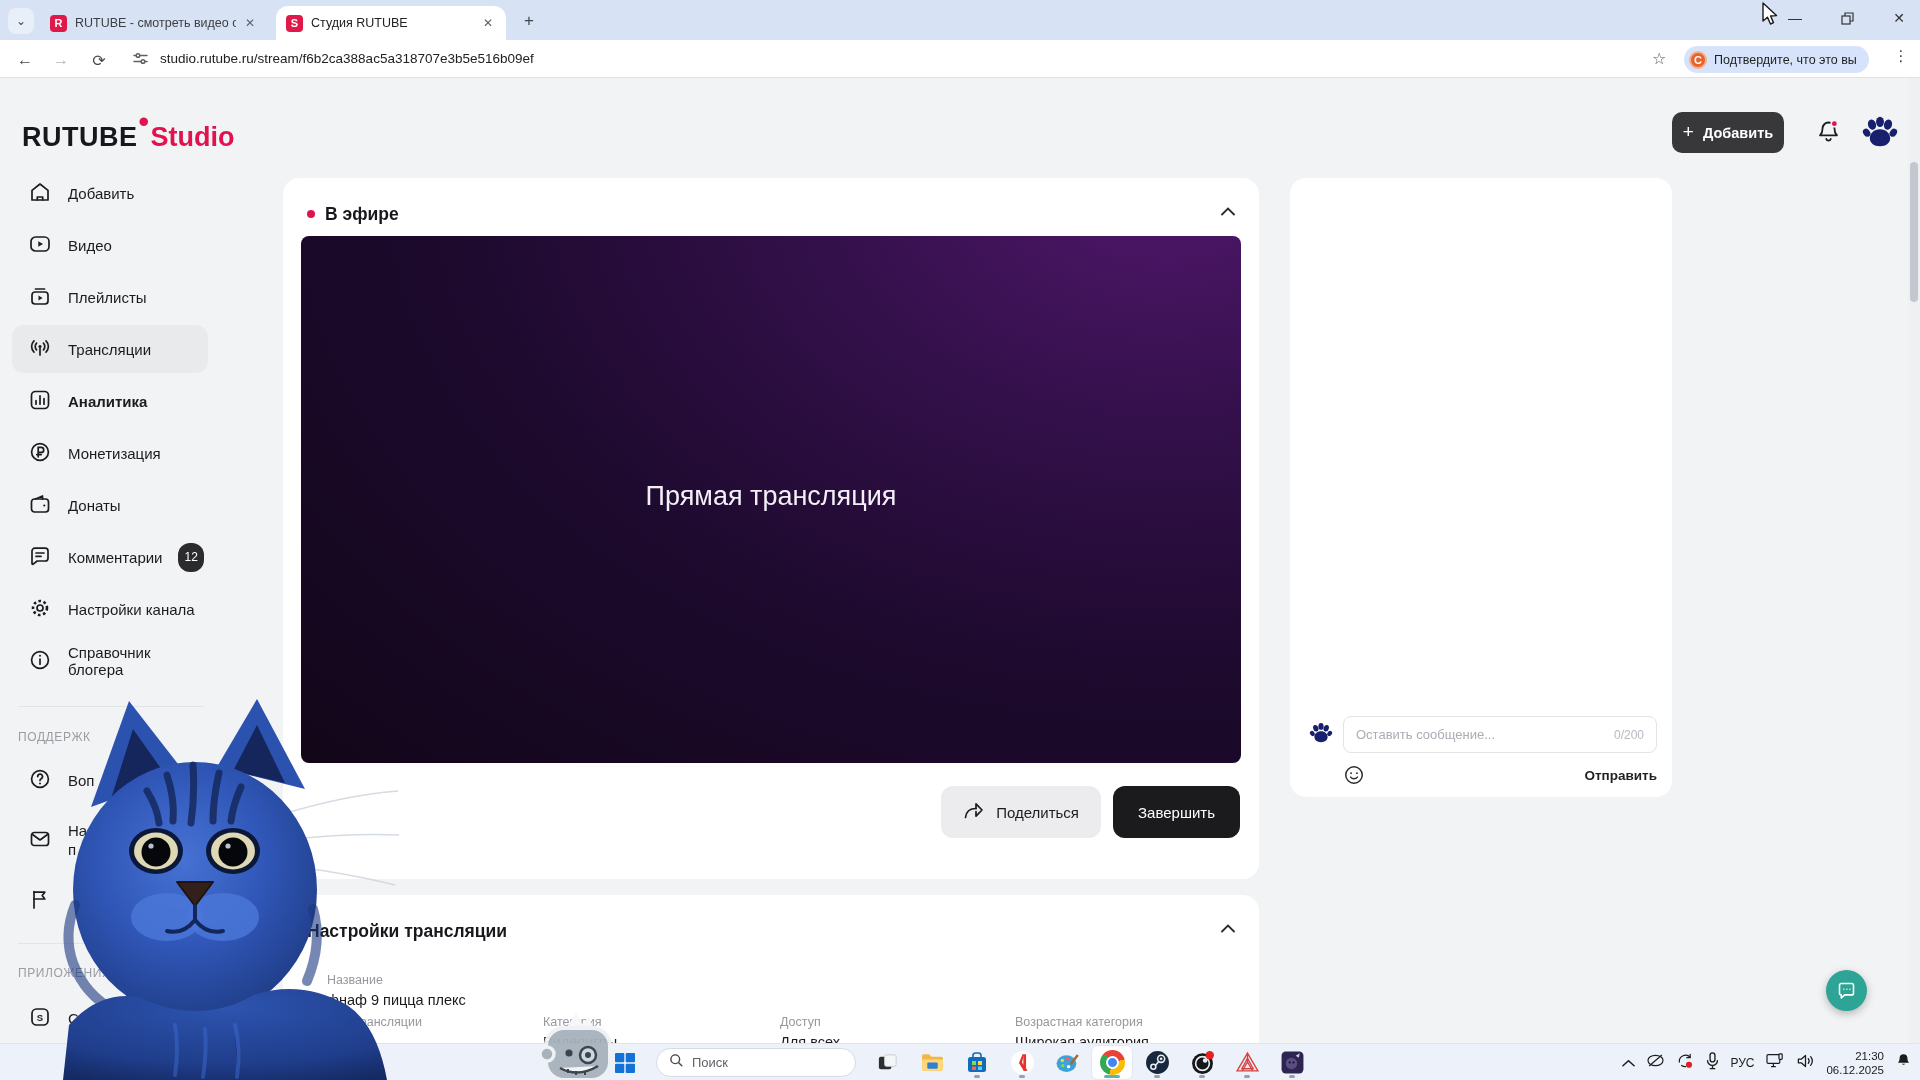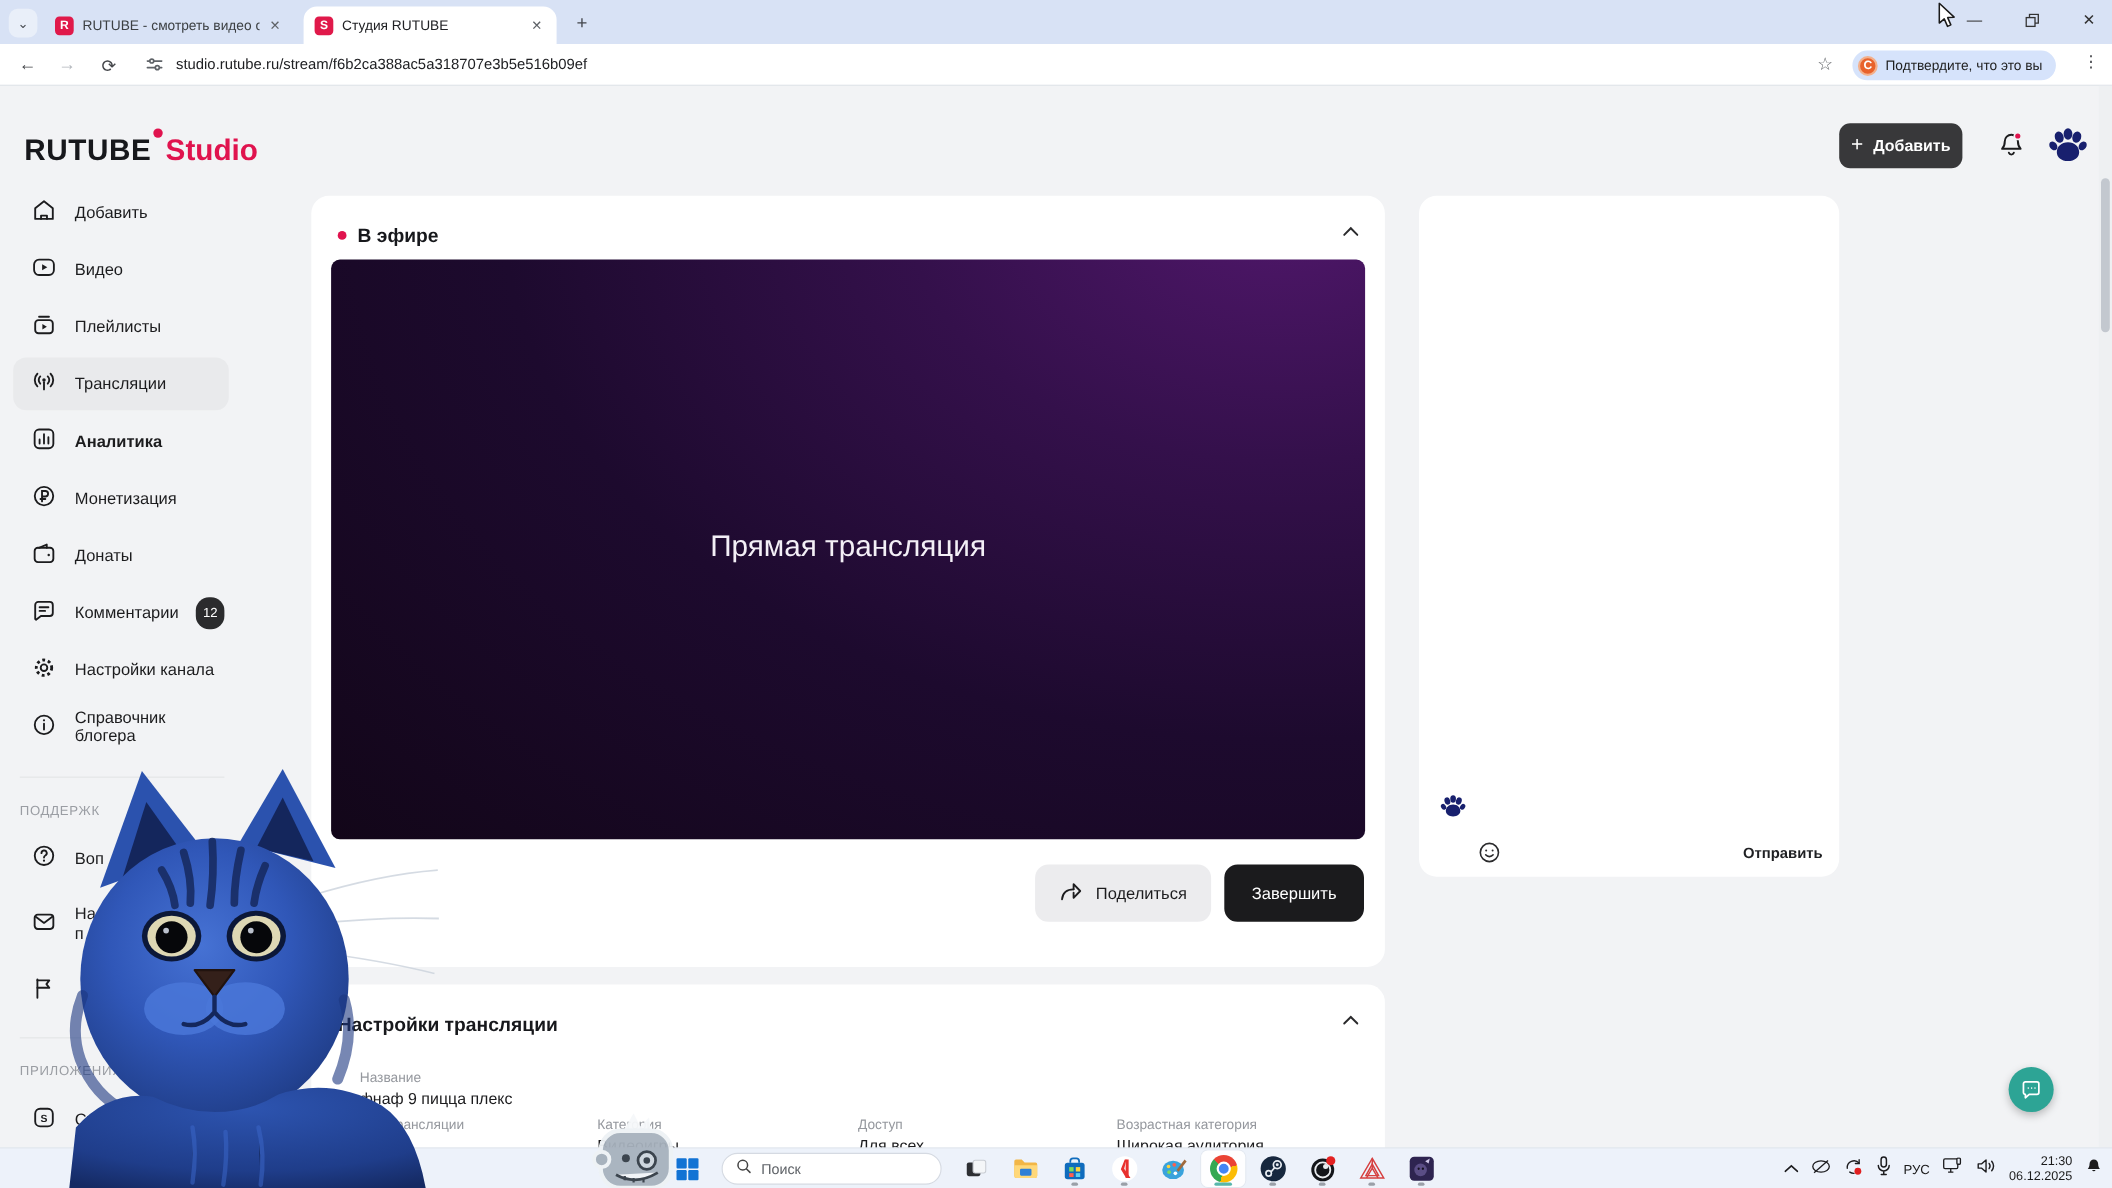--- a/index.html
+++ b/index.html
@@ -359,20 +359,24 @@
   <div class="chat-paw">
     <svg width="26" height="26" viewBox="0 0 24 24" fill="#18206e">
       <ellipse cx="7.2" cy="7.6" rx="2.4" ry="3.1" transform="rotate(-18 7.2 7.6)"></ellipse>
       <ellipse cx="12" cy="5.9" rx="2.4" ry="3.1"></ellipse>
       <ellipse cx="16.8" cy="7.6" rx="2.4" ry="3.1" transform="rotate(18 16.8 7.6)"></ellipse>
       <ellipse cx="4" cy="12.4" rx="2" ry="2.6" transform="rotate(-36 4 12.4)"></ellipse>
       <ellipse cx="20" cy="12.4" rx="2" ry="2.6" transform="rotate(36 20 12.4)"></ellipse>
       <path d="M12 10.4c3.6 0 6.1 2.4 6.1 5.4 0 2.8-2.4 4.8-6.1 4.8s-6.1-2-6.1-4.8c0-3 2.5-5.4 6.1-5.4z"></path>
     </svg>
   </div>
+  <div class="chat-input-wrap">
+    <input class="chat-input" placeholder="Оставить сообщение..." style="">
+    <span class="chat-counter">0/200</span>
+  </div>
   <div class="smiley">
     <svg width="22" height="22" viewBox="0 0 24 24" fill="none" stroke="#2b2b2d" stroke-width="1.6" stroke-linecap="round">
         <circle cx="12" cy="12" r="9"></circle>
         <circle cx="8.8" cy="10" r="1" fill="#2b2b2d" stroke="none"></circle>
         <circle cx="15.2" cy="10" r="1" fill="#2b2b2d" stroke="none"></circle>
         <path d="M8.3 14.3a4.8 4.8 0 0 0 7.4 0"></path>
       </svg>
   </div>
   <div class="send-btn">Отправить</div>
 </div>

